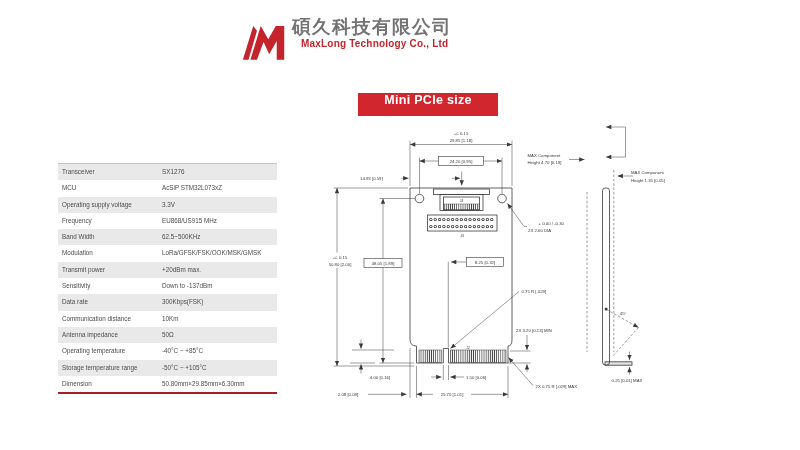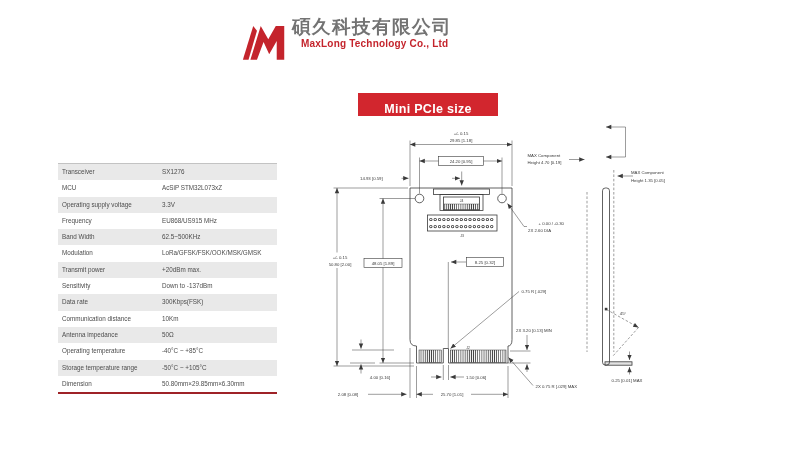--- a/index.html
+++ b/index.html
@@ -14,21 +14,21 @@
     color:#737373;letter-spacing:1.5px;white-space:nowrap;
   }
   .company-en{
     position:absolute;left:293px;top:38px;font-size:10px;font-weight:bold;
     color:#c4242c;letter-spacing:0.2px;white-space:nowrap;margin-left:8px;
   }
   
   .banner{
     position:absolute;left:358px;top:93px;width:140px;height:23px;
     background:#d2262e;color:#ffffff;font-size:12.5px;font-weight:bold;
-    display:flex;align-items:flex-end;justify-content:center;letter-spacing:0.3px;
+    display:flex;align-items:flex-start;justify-content:center;letter-spacing:0.3px;
   }
   
   .spec{
     position:absolute;left:58px;top:163px;width:219px;
     border-top:1.5px solid #c3c3c3;border-bottom:2px solid #9e2227;
   }
   .spec .row{
     height:16.3px;display:flex;align-items:center;
     font-size:6.3px;color:#4c4c4c;line-height:1;
   }

